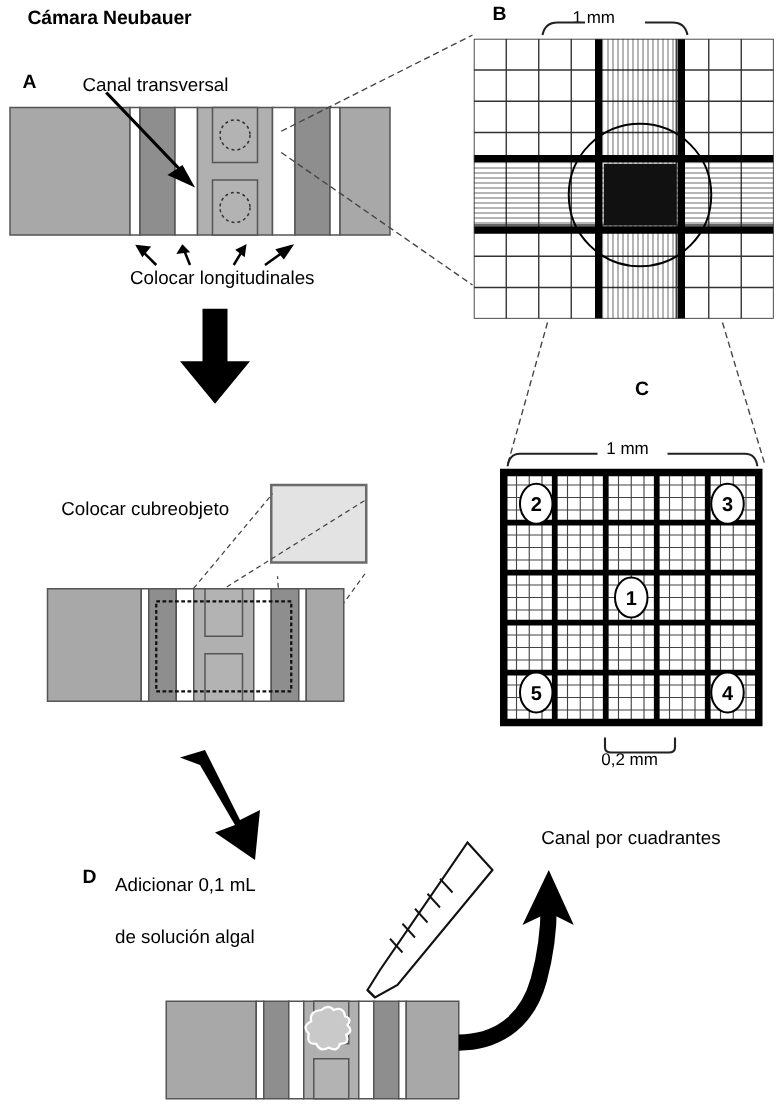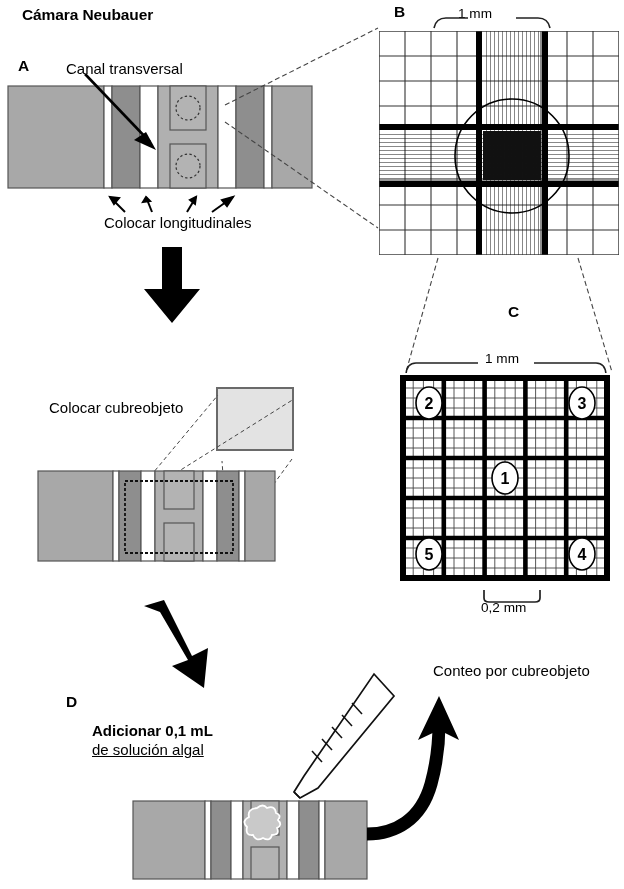--- a/index.html
+++ b/index.html
@@ -11,22 +11,22 @@
   #title{left:22px;top:6px;font-size:15.5px;font-weight:bold;letter-spacing:-0.1px;}
   .plabel{font-size:15.5px;font-weight:bold;}
   #lblA{left:18px;top:57px;}
   #lblB{left:394px;top:3px;}
   #lblC{left:508px;top:303px;}
   #lblD{left:66px;top:693px;}
   .capt{font-size:15px;}
   #capCanalT{left:66px;top:60px;}
   #capCanalL{left:104px;top:214px;}
   #capCubre{left:49px;top:383px;margin-top:16px;}
-  #capAdd1{left:92px;top:722px;font-weight:bold;}
-  #capAdd2{left:92px;top:741px;text-decoration:underline;}
+  #capAdd1{left:92px;top:700px;}
+  #capAdd2{left:92px;top:741px;}
   #capConteo{left:433px;top:662px;}
   .dimtxt{font-size:13.6px;}
   #dimB{left:458px;top:6px;}
   #dimC{left:485px;top:351px;}
   #dim02{left:481px;top:600px;}
   svg{display:block;overflow:visible;}
 </style>
 </head>
 <body>
 
@@ -37,21 +37,21 @@
   <div class="abs txt plabel" id="lblA">A</div>
   <div class="abs txt plabel" id="lblB">B</div>
   <div class="abs txt plabel" id="lblC">C</div>
   <div class="abs txt plabel" id="lblD">D</div>
 
   <div class="abs txt capt" id="capCanalT">Canal transversal</div>
   <div class="abs txt capt" id="capCanalL">Colocar longitudinales</div>
   <div class="abs txt capt" id="capCubre">Colocar cubreobjeto</div>
   <div class="abs txt capt" id="capAdd1">Adicionar 0,1 mL</div>
   <div class="abs txt capt" id="capAdd2">de solución algal</div>
-  <div class="abs txt capt" id="capConteo">Conteo por cubreobjeto</div>
+  <div class="abs txt capt" id="capConteo">Canal por cuadrantes</div>
 
   <div class="abs txt dimtxt" id="dimB">1 mm</div>
   <div class="abs txt dimtxt" id="dimC">1 mm</div>
   <div class="abs txt dimtxt" id="dim02">0,2 mm</div>
 
   <svg class="abs" id="panelA" style="left:0px;top:80px;" width="320" height="130">
     <g>
       <rect x="8" y="6" width="96" height="102" fill="#a8a8a8" stroke="#555" stroke-width="1.2"></rect>
       <rect x="104" y="6" width="8" height="102" fill="#ffffff" stroke="#555" stroke-width="1.2"></rect>
       <rect x="112" y="6" width="28" height="102" fill="#8e8e8e" stroke="#555" stroke-width="1.2"></rect>

